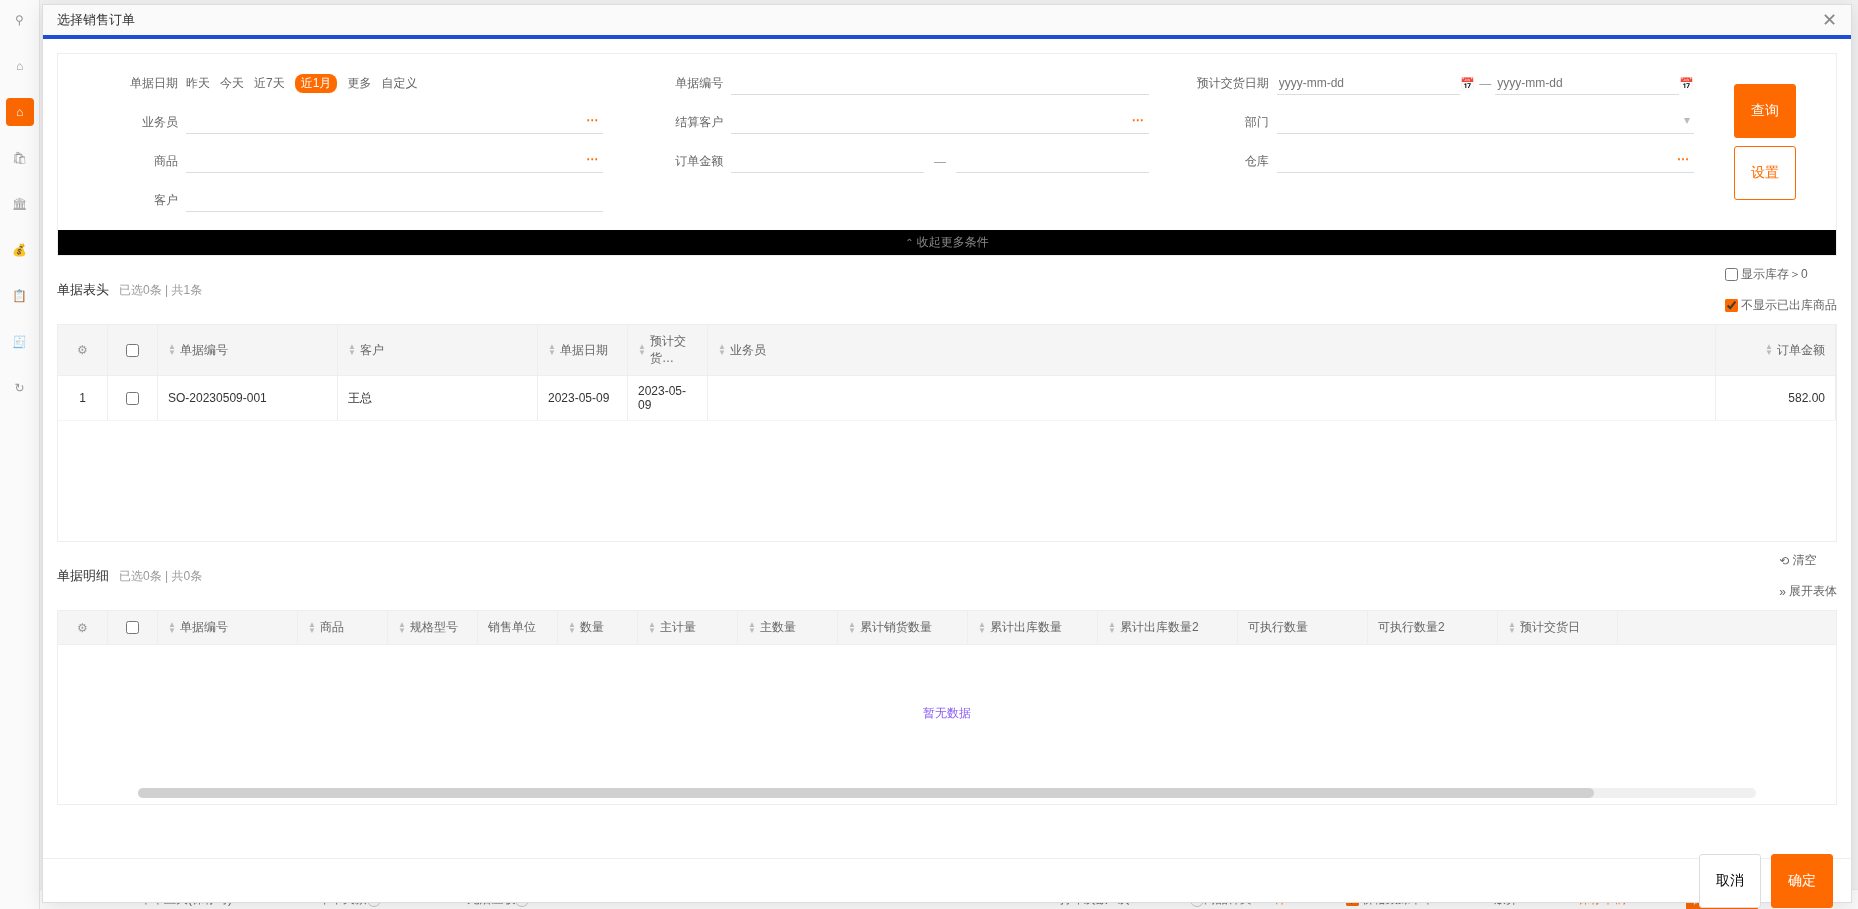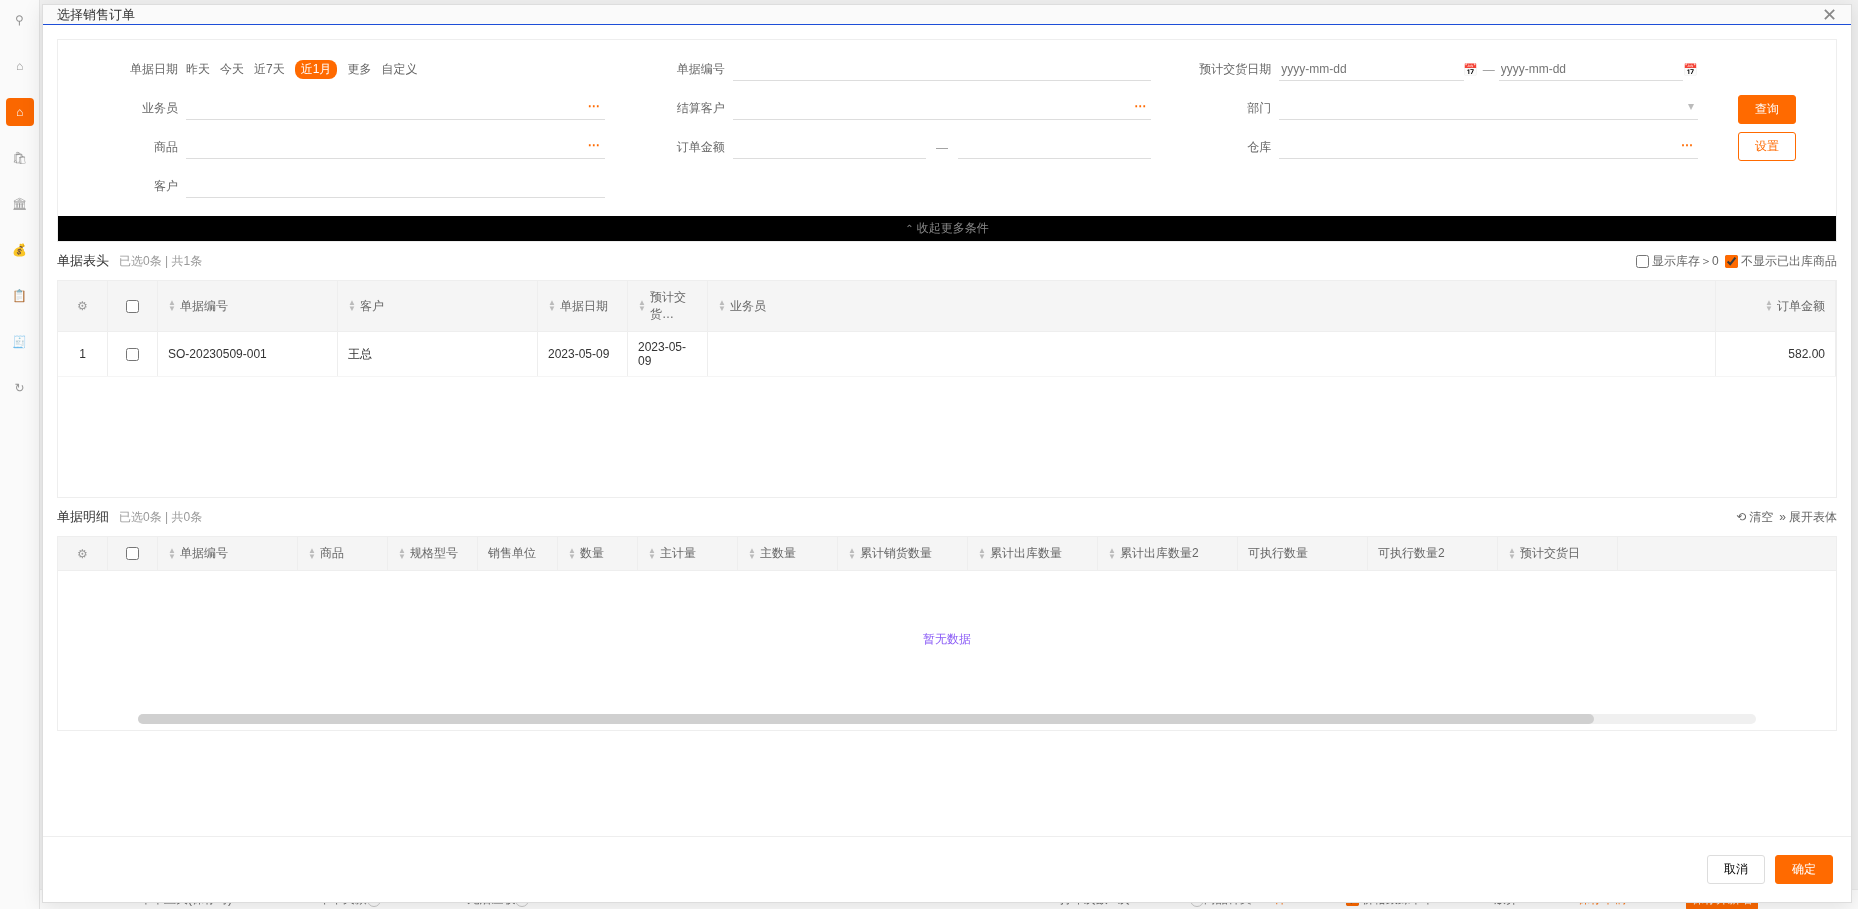--- a/index.html
+++ b/index.html
@@ -8,21 +8,21 @@
 .sidenav { width: 40px; background: #fff; border-right: 1px solid #e8e8e8; display: flex; flex-direction: column; align-items: center; padding-top: 6px; gap: 18px; }
 .sidenav .nav-item { width: 28px; height: 28px; display: flex; align-items: center; justify-content: center; color: #999; border-radius: 4px; }
 .sidenav .nav-item.active { background: #ff6a00; color: #fff; }
 .backdrop-footer { position: absolute; bottom: 0; left: 40px; right: 0; height: 20px; background: #fff; border-top: 1px solid #eee; display: flex; align-items: center; padding: 0 100px; gap: 60px; color: #666; font-size: 12px; }
 .backdrop-footer .amt { color: #333; font-weight: bold; }
 .backdrop-footer .orange { color: #ff6a00; }
 .backdrop-footer .orange-box { color: #fff; background: #ff6a00; padding: 2px 6px; border-radius: 2px; }
 
 .modal-mask { position: absolute; inset: 0; background: rgba(0,0,0,0.02); }
 .modal { position: absolute; left: 42px; top: 4px; right: 6px; bottom: 6px; background: #fff; border: 1px solid #ddd; box-shadow: 0 4px 20px rgba(0,0,0,0.1); display: flex; flex-direction: column; }
-.modal-header { height: 20px; border-bottom: 1px solid #1d4ed8; display: flex; align-items: center; padding: 0 14px; justify-content: space-between; background: #fafafa; }
+.modal-header { height: 34px; border-bottom: 4px solid #1d4ed8; display: flex; align-items: center; padding: 0 14px; justify-content: space-between; background: #fafafa; }
 .modal-header .title { font-size: 13px; color: #333; }
 .modal-header .close { font-size: 18px; color: #888; cursor: pointer; }
 .modal-body { flex: 1; overflow: auto; padding: 14px; display: flex; flex-direction: column; gap: 10px; }
 
 .filter-box { border: 1px solid #eee; padding: 18px 40px 0 40px; position: relative; }
 .filter-grid { display: grid; grid-template-columns: 1fr 1fr 1fr auto; column-gap: 40px; row-gap: 16px; align-items: center; }
 .field { display: flex; align-items: center; gap: 8px; }
 .field .lbl { width: 80px; text-align: right; color: #666; flex-shrink: 0; }
 .field .control { flex: 1; position: relative; }
 .underline { border: none; border-bottom: 1px solid #ddd; width: 100%; padding: 4px 2px; font-size: 12px; outline: none; background: transparent; }
@@ -33,32 +33,32 @@
 .cal-icon { color: #ff6a00; }
 .range-sep { color: #999; padding: 0 4px; }
 
 .date-quick { display: flex; flex-direction: column; gap: 4px; }
 .date-quick-row { display: flex; align-items: center; gap: 10px; font-size: 12px; }
 .date-quick-row span { color: #666; cursor: pointer; }
 .date-quick-row .active { background: #ff6a00; color: #fff; padding: 1px 6px; border-radius: 8px; }
 .date-quick-sub { color: #999; font-size: 12px; }
 
 .actions-col { display: flex; flex-direction: column; gap: 8px; align-items: flex-end; }
-.btn { padding: 5px 16px; border-radius: 3px; border: 1px solid #ddd; background: #fff; cursor: pointer; font-size: 12px; }
+.btn { padding: 17px 16px; border-radius: 3px; border: 1px solid #ddd; background: #fff; cursor: pointer; font-size: 14px; }
 .btn-primary { background: #ff6a00; border-color: #ff6a00; color: #fff; }
 .btn-outline-o { border-color: #ff6a00; color: #ff6a00; background: #fff; }
 
 .collapse-bar { text-align: center; padding: 4px 0; color: #888; background: #000000; margin: 18px -40px 0 -40px; cursor: pointer; }
 .collapse-bar .arr { font-size: 10px; }
 
 .section-title-row { display: flex; align-items: center; justify-content: space-between; }
 .section-title-row .left { display: flex; align-items: baseline; gap: 10px; }
 .section-title-row .title { font-size: 13px; color: #333; font-weight: 500; }
 .section-title-row .sub { color: #999; }
-.section-title-row .right { display: flex; align-items: center; gap: 6px; color: #666; }
+.section-title-row .right { display: flex; align-items: flex-start; gap: 14px; color: #666; flex-direction: column; }
 .chk { width: 13px; height: 13px; accent-color: #ff6a00; vertical-align: middle; }
 
 .table { border: 1px solid #eee; }
 .thead { display: flex; background: #f5f5f5; border-bottom: 1px solid #eee; }
 .th, .td { padding: 8px 10px; border-right: 1px solid #eee; display: flex; align-items: center; gap: 4px; font-size: 12px; }
 .th { color: #666; position: relative; }
 .th .sort { color: #bbb; font-size: 8px; line-height: 6px; display: flex; flex-direction: column; }
 .trow { display: flex; border-bottom: 1px solid #f5f5f5; }
 .td.num { justify-content: flex-end; }
 .gear { color: #999; }
@@ -83,21 +83,21 @@
 .w2-cumout { width: 130px; }
 .w2-cumout2 { width: 140px; }
 .w2-exec { width: 130px; }
 .w2-exec2 { width: 130px; }
 .w2-deliv { width: 120px; }
 
 .empty { text-align: center; color: #8b5cf6; padding: 60px 0; }
 .hscroll { height: 10px; background: #f0f0f0; border-radius: 5px; margin: 6px 80px; position: relative; }
 .hscroll .thumb { position: absolute; left: 0; top: 0; bottom: 0; width: 90%; background: #d0d0d0; border-radius: 5px; }
 
-.modal-footer { height: 66px; border-top: 1px solid #eee; display: flex; align-items: center; justify-content: flex-end; padding: 0 18px; gap: 10px; }
+.modal-footer { height: 44px; border-top: 1px solid #eee; display: flex; align-items: center; justify-content: flex-end; padding: 0 18px; gap: 10px; }
 
 .amt-field { display: flex; align-items: center; gap: 6px; flex: 1; }
 .amt-field input { flex: 1; }
 .info-icon { display: inline-flex; width: 14px; height: 14px; border: 1px solid #ccc; border-radius: 50%; align-items: center; justify-content: center; font-size: 10px; color: #999; }
 .section-title-row .right .orange-chk { accent-color: #ff6a00; }
 .link-action { color: #666; cursor: pointer; display: flex; align-items: center; gap: 3px; }
 </style>
 </head>
 <body>
 

